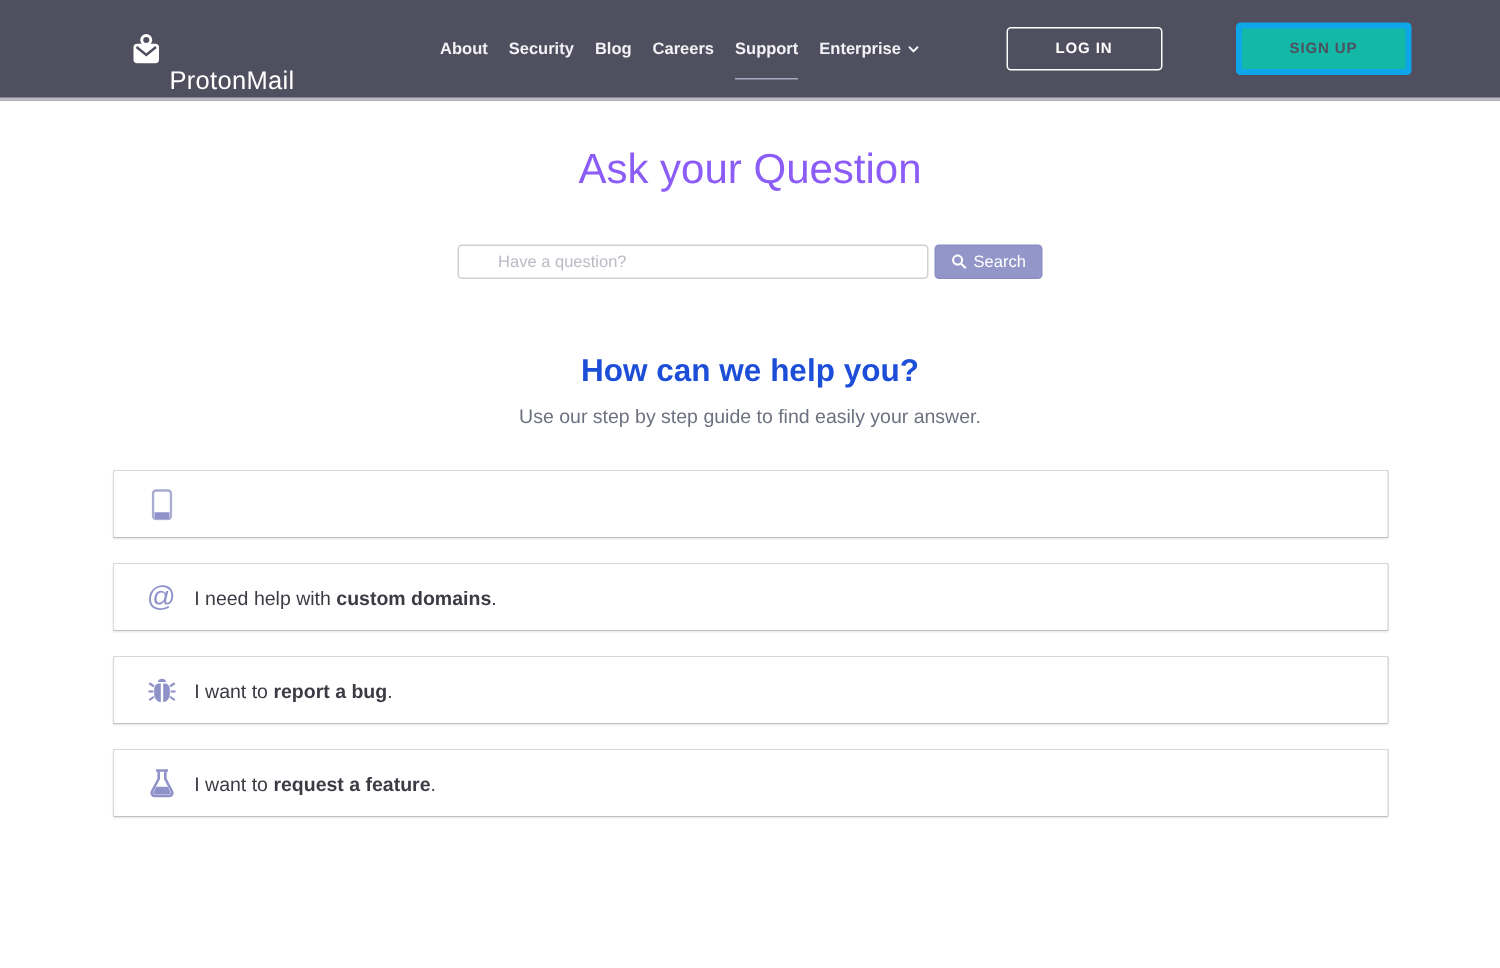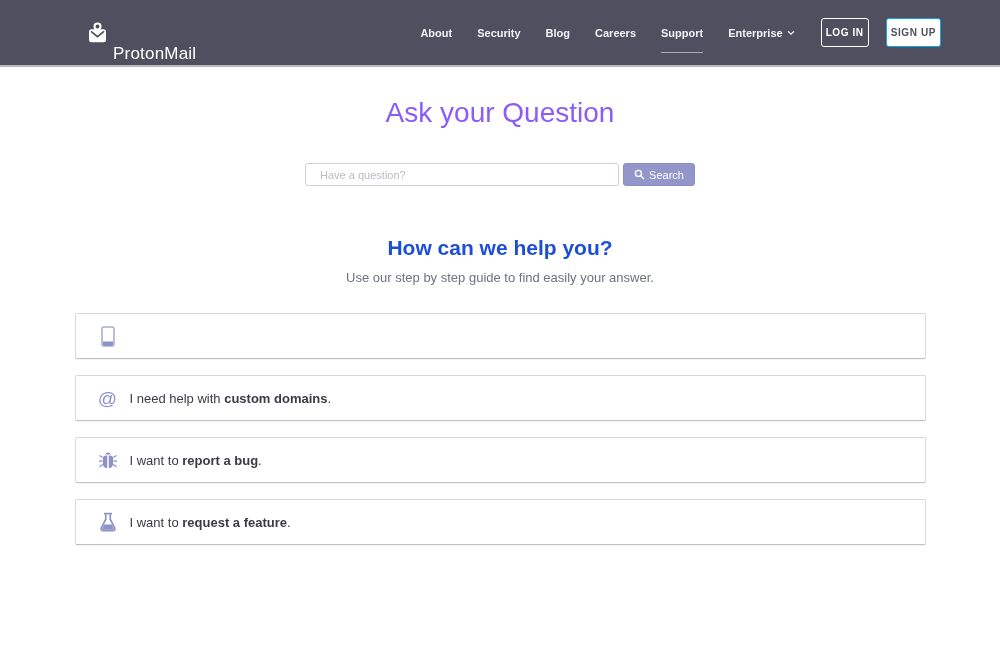--- a/index.html
+++ b/index.html
@@ -26,21 +26,21 @@
     color: #ffffff;
     font-size: 17px;
     font-weight: 400;
     letter-spacing: 0.2px;
     margin-top: 43px;
   }
   .header-spacer { flex: 1; }
   .nav {
     display: flex;
     align-items: flex-start;
-    gap: 25px;
+    gap: 14px;
     margin-right: 26px;
   }
   .nav-link {
     color: #f2f2f6;
     font-size: 11px;
     font-weight: 700;
     text-decoration: none;
     cursor: pointer;
     position: relative;
     display: flex;
@@ -54,33 +54,34 @@
     bottom: -14px;
     height: 1px;
     background: #a9a9c4;
   }
   .btn-login, .btn-signup {
     font-family: "Liberation Sans", sans-serif;
     font-size: 10px;
     font-weight: 700;
     letter-spacing: 0.6px;
     border-radius: 3px;
-    padding: 8px 4px;
-    cursor: pointer;
+    padding: 8px 32px;
+    cursor: pointer;
+    margin-left: 32px;
   }
   .btn-login {
     background: transparent;
     color: #ffffff;
     border: 1px solid #ffffff;
     margin-right: 17px;
   }
   .btn-signup {
-    background: #ffffff;
+    background: #14b8a6;
     color: #4f4f5f;
-    border: 1px solid #0ea5e9;
+    border: 4px solid #0ea5e9;
   }
 
   
   .main { width: 851px; margin: 0 auto; }
   .page-title {
     margin-top: 30px;
     text-align: center;
     font-size: 28px;
     font-weight: 400;
     color: #8b5cf6;
@@ -89,21 +90,21 @@
     margin-top: 34px;
     display: flex;
     justify-content: center;
     align-items: center;
   }
   .search-input {
     width: 314px;
     height: 23px;
     border: 1px solid #cfcfd6;
     border-radius: 3px;
-    padding: 0 14px;
+    padding: 0 26px;
     font-family: "Liberation Sans", sans-serif;
     font-size: 11px;
     color: #555;
     outline: none;
   }
   .search-input::placeholder { color: #b9bac4; }
   .search-btn {
     margin-left: 4px;
     height: 23px;
     padding: 0 10px;

